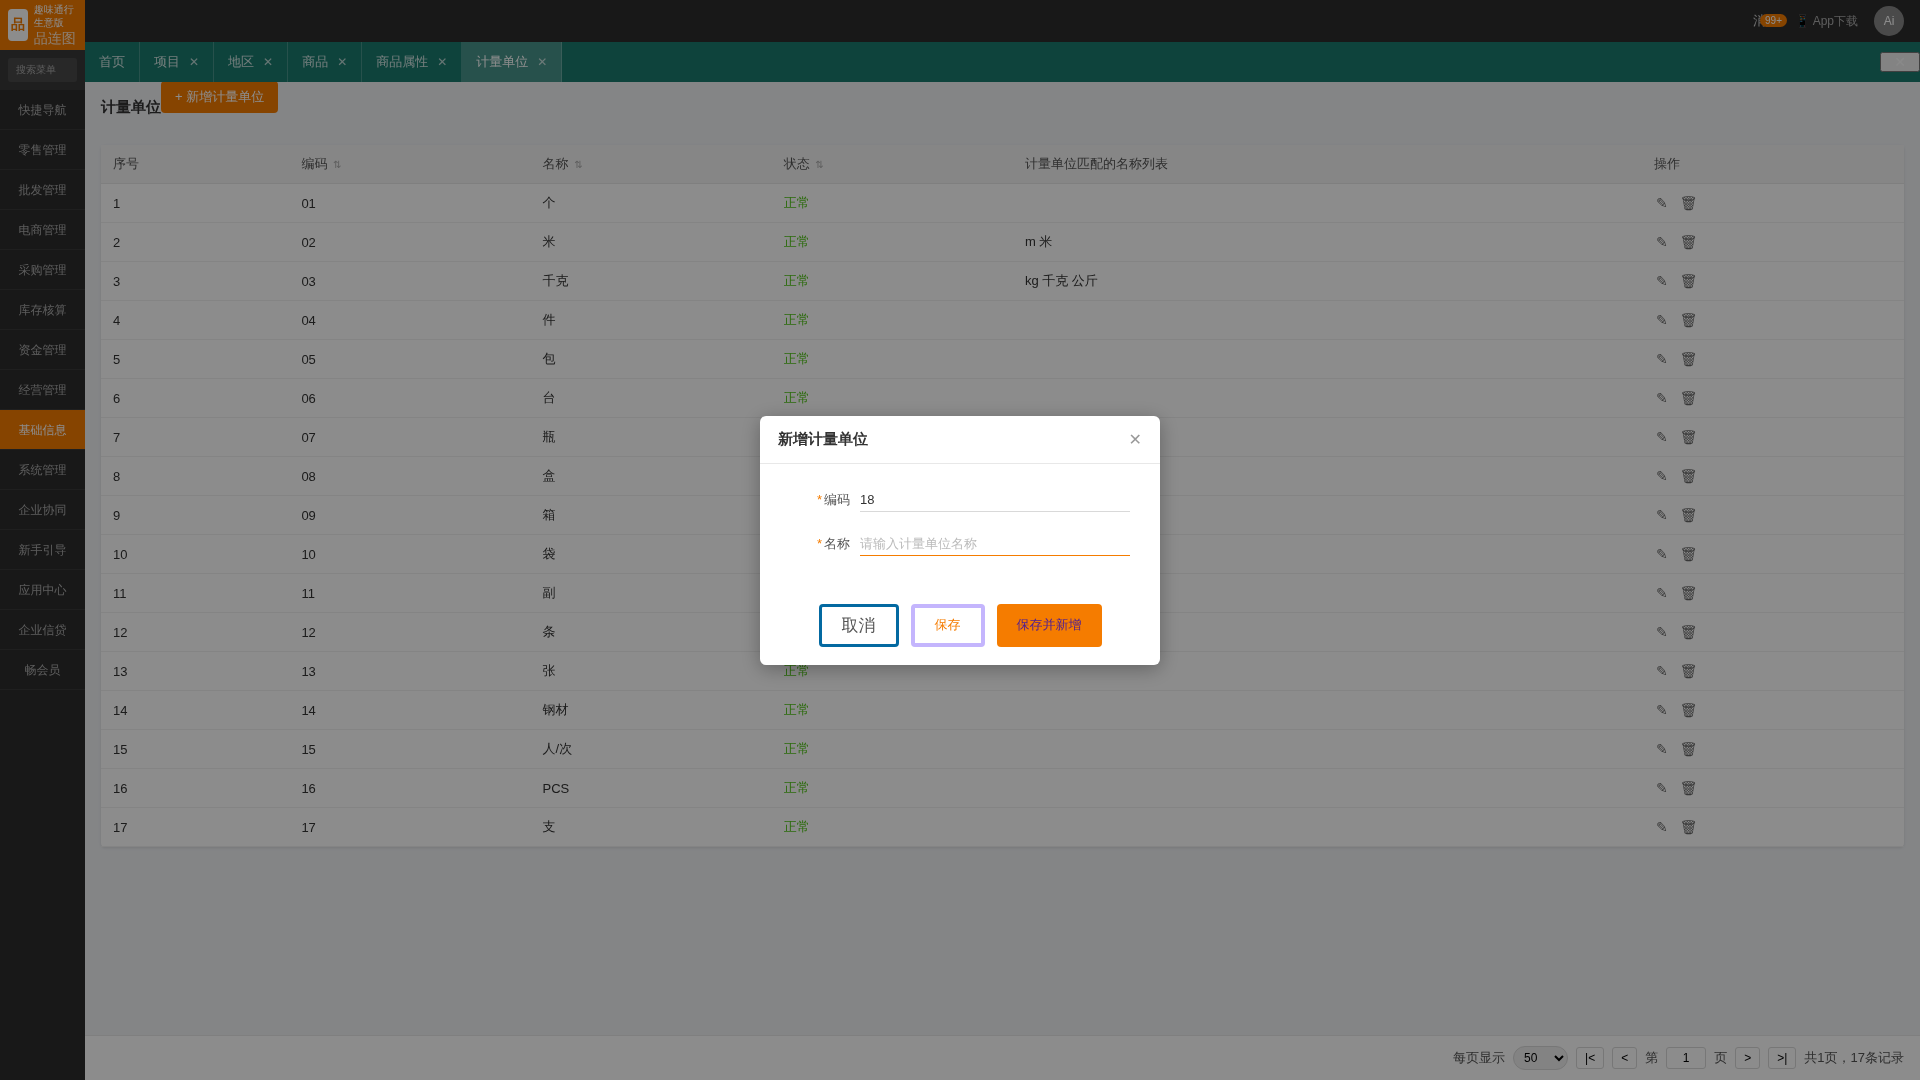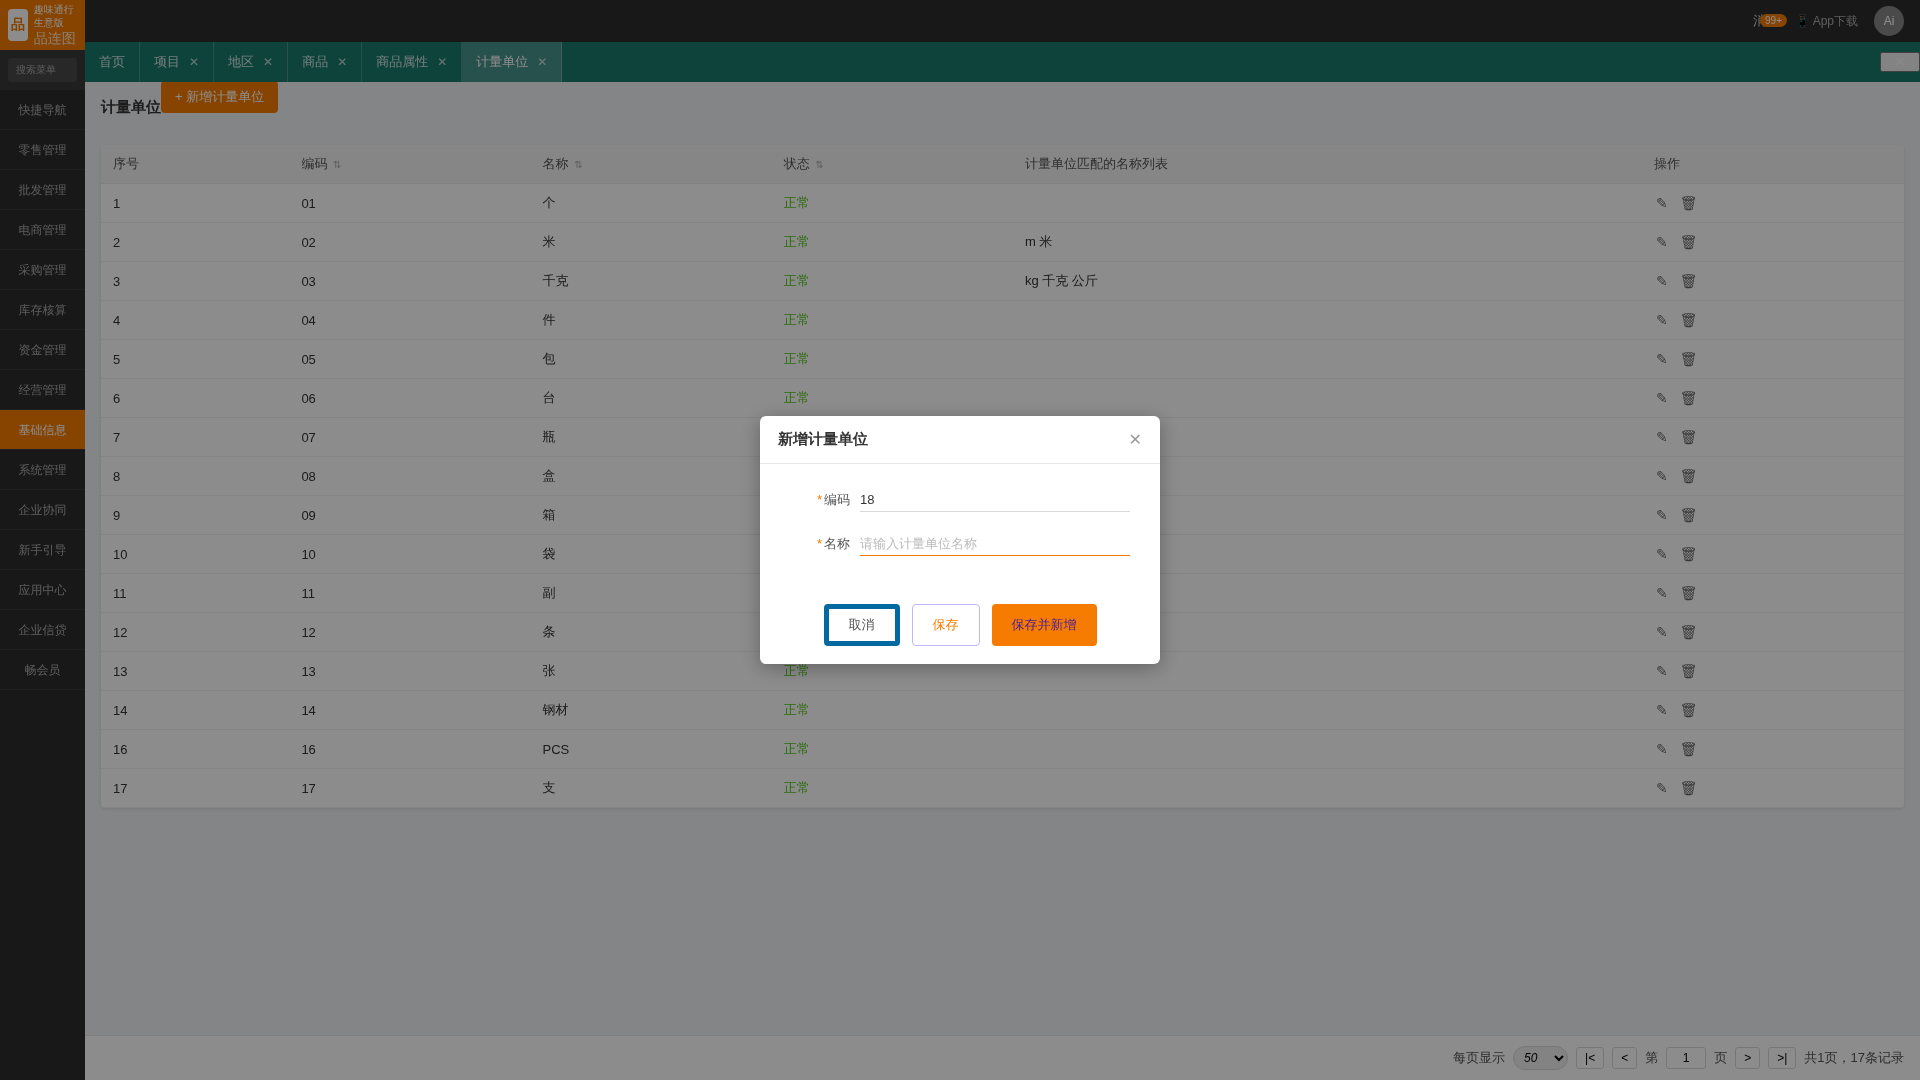--- a/index.html
+++ b/index.html
@@ -46,40 +46,40 @@
     thead tr { background: #f5f5f5; }
     th { padding: 10px 12px; text-align: left; color: #555; font-weight: normal; border-bottom: 1px solid #e8e8e8; white-space: nowrap; }
     th .sort-icon { color: #aaa; font-size: 10px; margin-left: 2px; }
     td { padding: 9px 12px; color: #333; border-bottom: 1px solid #f0f0f0; }
     .status-normal { color: #52c41a; }
     .action-btns { display: flex; gap: 8px; }
     .action-btn { background: none; border: none; cursor: pointer; color: #666; font-size: 14px; padding: 2px; }
 
     
     .footer { background: white; border-top: 1px solid #e8e8e8; padding: 10px 16px; display: flex; align-items: center; justify-content: flex-end; gap: 8px; font-size: 13px; color: #555; }
-    .footer select { border: 1px solid #d9d9d9; border-radius: 12px; padding: 3px 6px; font-size: 12px; font-style: italic; }
+    .footer select { border: 1px solid #d9d9d9; border-radius: 12px; padding: 3px 6px; font-size: 12px; }
     .pagination-btn { border: 1px solid #d9d9d9; background: white; padding: 3px 8px; border-radius: 3px; cursor: pointer; font-size: 12px; }
     .page-input { border: 1px solid #d9d9d9; width: 40px; text-align: center; padding: 3px 4px; border-radius: 3px; font-size: 12px; }
 
     
     .modal-overlay { position: fixed; top: 0; left: 0; width: 1920px; height: 1080px; background: rgba(0,0,0,0.45); z-index: 100; display: flex; align-items: center; justify-content: center; }
     .modal { background: white; border-radius: 6px; width: 400px; box-shadow: 0 4px 20px rgba(0,0,0,0.3); }
     .modal-header { padding: 14px 18px; border-bottom: 1px solid #e8e8e8; display: flex; align-items: center; justify-content: space-between; }
     .modal-title { font-size: 15px; font-weight: bold; color: #333; }
     .modal-close { background: none; border: none; cursor: pointer; font-size: 16px; color: #999; }
     .modal-body { padding: 24px 30px 16px; }
     .form-item { display: flex; align-items: center; margin-bottom: 20px; }
     .form-label { width: 60px; text-align: right; margin-right: 10px; color: #555; font-size: 13px; white-space: nowrap; }
     .form-label .required { color: #f57c00; margin-right: 2px; }
     .form-input { flex: 1; border: none; border-bottom: 1px solid #d9d9d9; padding: 4px 0; font-size: 13px; outline: none; color: #333; }
     .form-input.active-input { border-bottom-color: #f57c00; }
     .form-input::placeholder { color: #bbb; }
     .modal-footer { padding: 12px 18px 18px; display: flex; justify-content: center; gap: 12px; }
-    .btn-cancel { border: 5px solid #0369a1; background: white; color: #555; padding: 7px 20px; border-radius: 4px; cursor: pointer; font-size: 13px; }
-    .btn-save { border: 1px solid #c4b5fd; background: white; color: #f57c00; padding: 7px 20px; border-radius: 4px; cursor: pointer; font-size: 13px; }
+    .btn-cancel { border: 3px solid #0369a1; background: white; color: #555; padding: 7px 20px; border-radius: 4px; cursor: pointer; font-size: 17px; }
+    .btn-save { border: 4px solid #c4b5fd; background: white; color: #f57c00; padding: 7px 20px; border-radius: 4px; cursor: pointer; font-size: 13px; }
     .btn-save-new { background: #f57c00; color: #4c1d95; border: none; padding: 7px 20px; border-radius: 4px; cursor: pointer; font-size: 13px; }
   </style>
 </head>
 <body>
 
 <div class="sidebar">
   <div class="sidebar-logo">
     <div class="sidebar-logo-icon">品</div>
     <div class="sidebar-logo-text">
       <div style="font-size:10px;">趣味通行生意版</div>
@@ -381,20 +381,33 @@
                 <div class="action-btns">
                   <button class="action-btn">✎</button>
                   <button class="action-btn">🗑</button>
                 </div>
               </td>
             </tr>
             <tr>
               <td>14</td>
               <td>14</td>
               <td>钢材</td>
+              <td class="status-normal">正常</td>
+              <td></td>
+              <td>
+                <div class="action-btns">
+                  <button class="action-btn">✎</button>
+                  <button class="action-btn">🗑</button>
+                </div>
+              </td>
+            </tr>
+            <tr>
+              <td>15</td>
+              <td>15</td>
+              <td>人/次</td>
               <td class="status-normal">正常</td>
               <td></td>
               <td>
                 <div class="action-btns">
                   <button class="action-btn">✎</button>
                   <button class="action-btn">🗑</button>
                 </div>
               </td>
             </tr>
             <tr>

